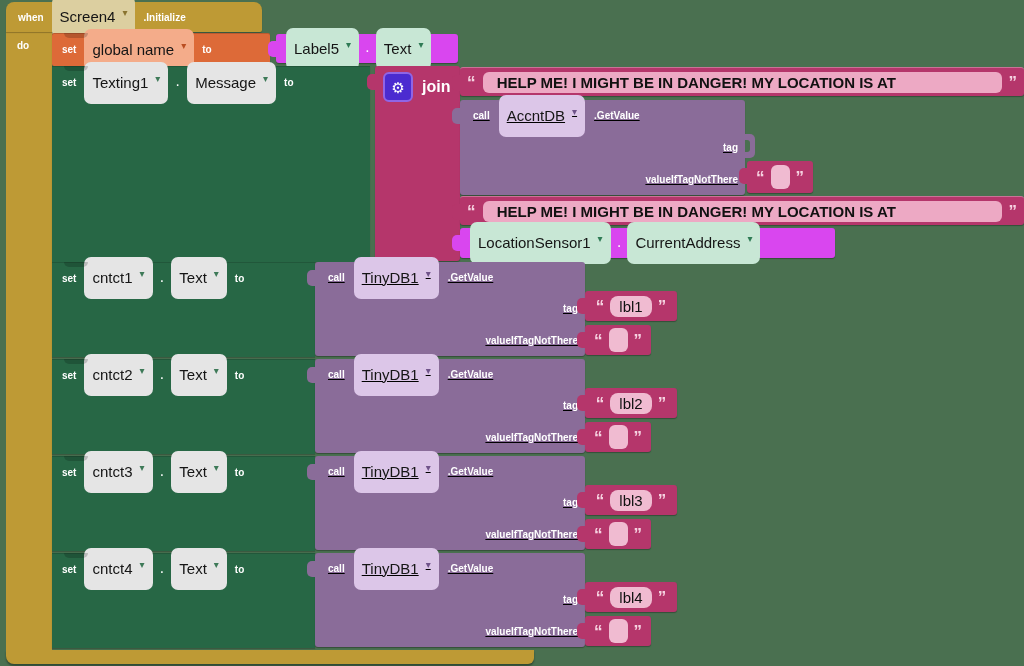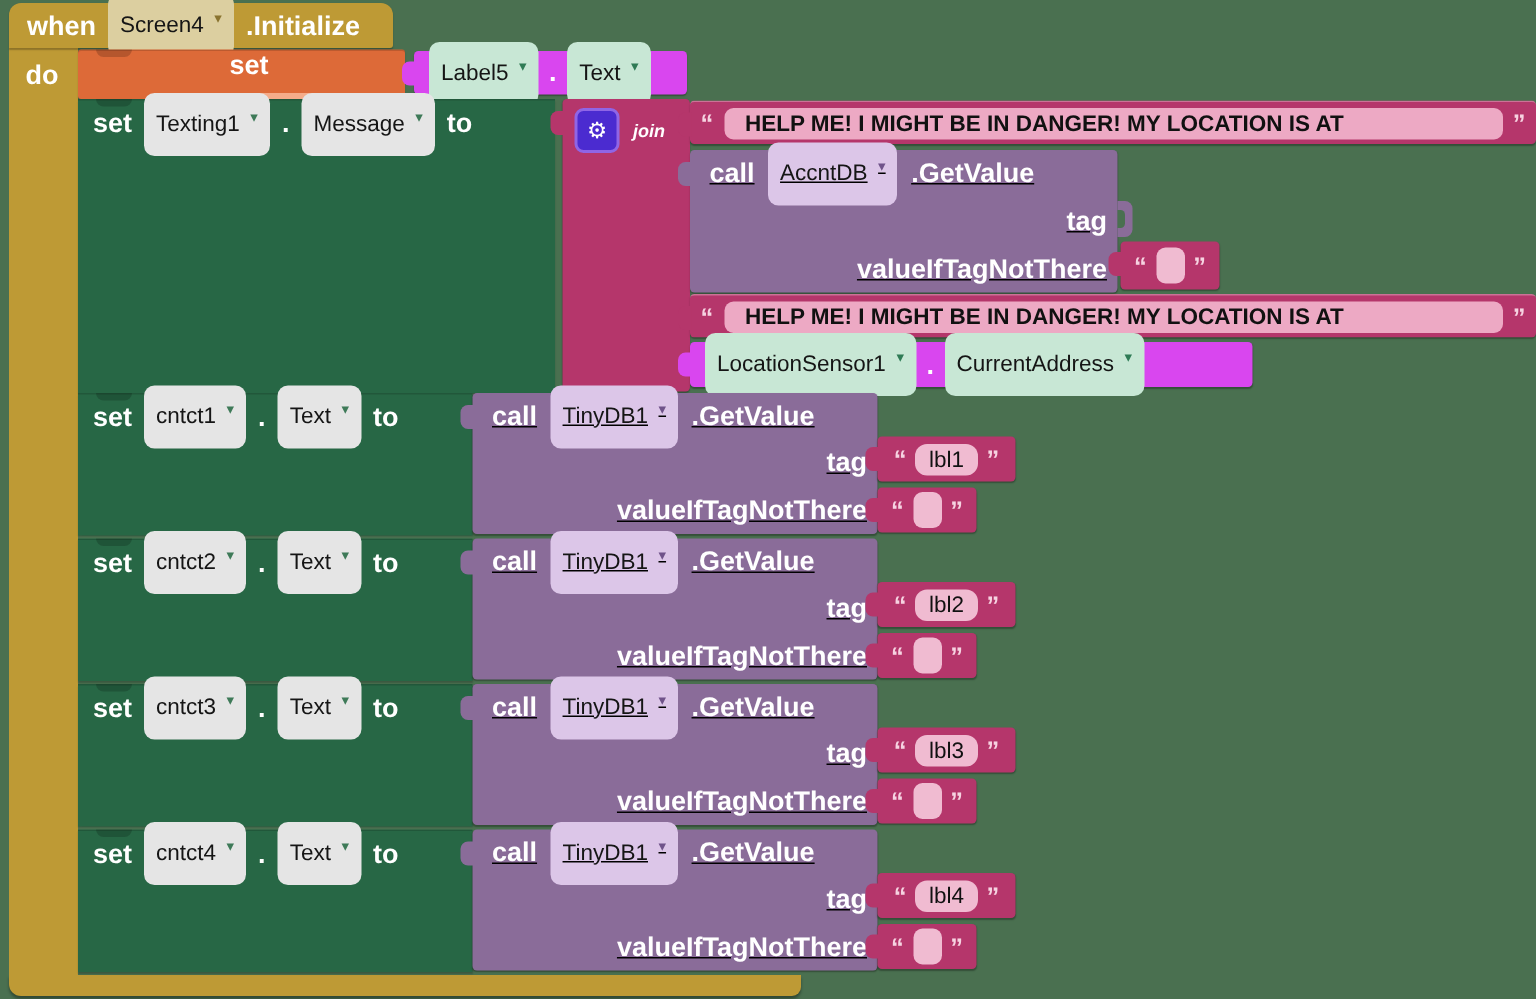--- a/index.html
+++ b/index.html
@@ -3,21 +3,21 @@
 <meta charset="utf-8">
 <style>
   html,body{margin:0;padding:0;}
   .canvas{
     position:relative;width:1024px;height:666px;overflow:hidden;
     background:#4A7050;
     font-family:"Liberation Sans",sans-serif;
   }
   .abs{position:absolute;box-sizing:border-box;}
   .row{display:flex;align-items:center;}
-  .wlabel{color:#fff;font-weight:bold;font-size:18px;white-space:nowrap;}
+  .wlabel{color:#fff;font-weight:bold;font-size:10px;white-space:nowrap;}
   .field{
     display:inline-flex;gap:7px;
     border-radius:7px;padding:12px 8px;font-size:15px;color:#151515;
     white-space:nowrap;line-height:1.2;
   }
   .dd{font-size:10px;line-height:1;}
   
   .gold{background:#BE9A35;}
   .gold .field{background:#DCCFA0;}
   .gold .dd{color:#8A7430;}
@@ -27,21 +27,21 @@
   .green{background:#276745;}
   .green .field{background:#e5e5e5;}
   .green .dd{color:#3E7A58;}
   .getter{background:#d946ef;border-radius:3px;}
   .getter .field{background:#C8E7D5;}
   .getter .dd{color:#2F7B55;}
   .magenta{background:#B5366B;border-radius:3px;}
   .purple{background:#8A6C99;border-radius:3px;text-decoration:underline;}
   .purple .field{background:#DCC6E8;}
   .purple .dd{color:#70538A;}
-  .stmt{box-shadow:inset 0 1px 0 rgba(0,0,0,.15),0 1px 1px rgba(0,0,0,.2);flex-direction:column;}
+  .stmt{box-shadow:inset 0 1px 0 rgba(0,0,0,.15),0 1px 1px rgba(0,0,0,.2);}
   .stmt::before{
     content:"";position:absolute;top:0;left:12px;width:24px;height:5px;
     background:rgba(0,0,0,.18);border-radius:0 0 5px 5px;
   }
   .vblock{box-shadow:0 1px 1px rgba(0,0,0,.3);}
   .plug::after{
     content:"";position:absolute;left:-8px;top:7px;width:9px;height:16px;
     border-radius:5px 0 0 5px;background:inherit;
   }
   .plug8::after{top:8px;}
@@ -112,21 +112,21 @@
       </span>
       <span class="wlabel">to</span>
     </div>
   </div>
 
   <div class="abs magenta vblock plug plug8" style="left:375px;top:66px;width:85px;height:195px;">
     <div class="row" style="padding:6px 0 0 8px;gap:9px;">
       <span class="gear">
         <span>⚙</span>
       </span>
-      <span class="wlabel" style="font-size:12px;font-style:italic;">join</span>
+      <span class="wlabel" style="font-size:16px;">join</span>
     </div>
   </div>
 
   <div class="abs row magenta vblock plug" style="left:460px;top:67px;width:564px;height:29px;padding:0 7px;gap:7px;border-top:1px solid rgba(255,255,255,.3);">
     <span class="quote">“</span>
     <span class="strfield" style="flex:1;"> HELP ME! I MIGHT BE IN DANGER! MY LOCATION IS AT </span>
     <span class="quote">”</span>
   </div>
 
   <div class="abs purple vblock plug plug8" style="left:460px;top:100px;width:285px;height:95px;">

